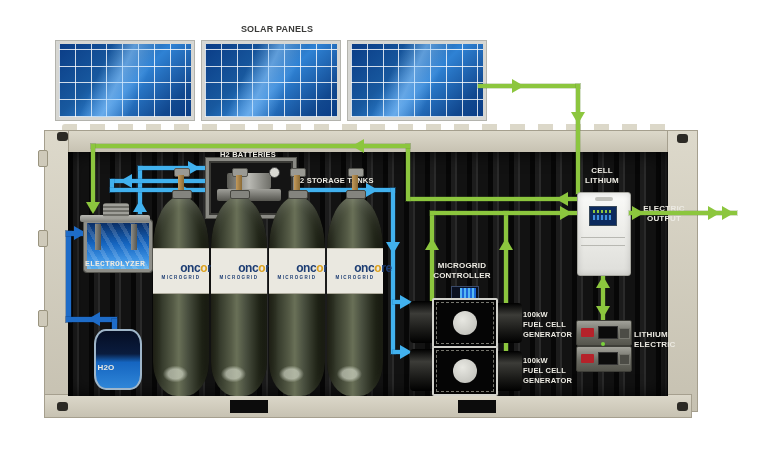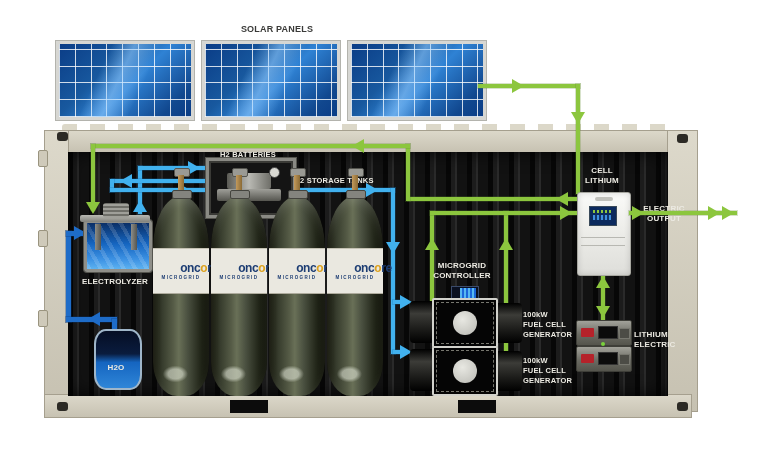--- a/index.html
+++ b/index.html
@@ -180,24 +180,24 @@
   <div class="pipe" style="left:393px;top:300px;width:12px;height:4px;"></div>
   <div class="pipe" style="left:393px;top:350px;width:12px;height:4px;"></div>
   <div class="ar b r" style="left:400px;top:295px;"></div>
   <div class="ar b r" style="left:400px;top:345px;"></div>
 
   <div class="vat"></div>
   <div class="vat-rim"></div>
   <div class="vat-cap"></div>
   <div class="rod" style="left:95px;top:224px;"></div>
   <div class="rod" style="left:131px;top:224px;"></div>
-  <div class="lbl" style="left:73px;top:277px;width:84px;">ELECTROLYZER</div>
+  <div class="lbl" style="left:73px;top:259px;width:84px;font-family:Liberation Mono, monospace;">ELECTROLYZER</div>
 
   <div class="h2o"></div>
-  <div class="lbl" style="left:94px;top:363px;width:44px;">H2O</div>
+  <div class="lbl" style="left:84px;top:363px;width:44px;">H2O</div>
 
   <div class="lbl" style="left:200px;top:150px;width:96px;font-size:7.5px;">H2 BATTERIES</div>
   <div class="comp">
     <div class="comp-body"></div>
     <div class="comp-base"></div>
     <div class="gauge"></div>
   </div>
 
   <div class="lbl" style="left:286px;top:176px;width:96px;font-size:7.5px;">H2 STORAGE TANKS</div>
 

